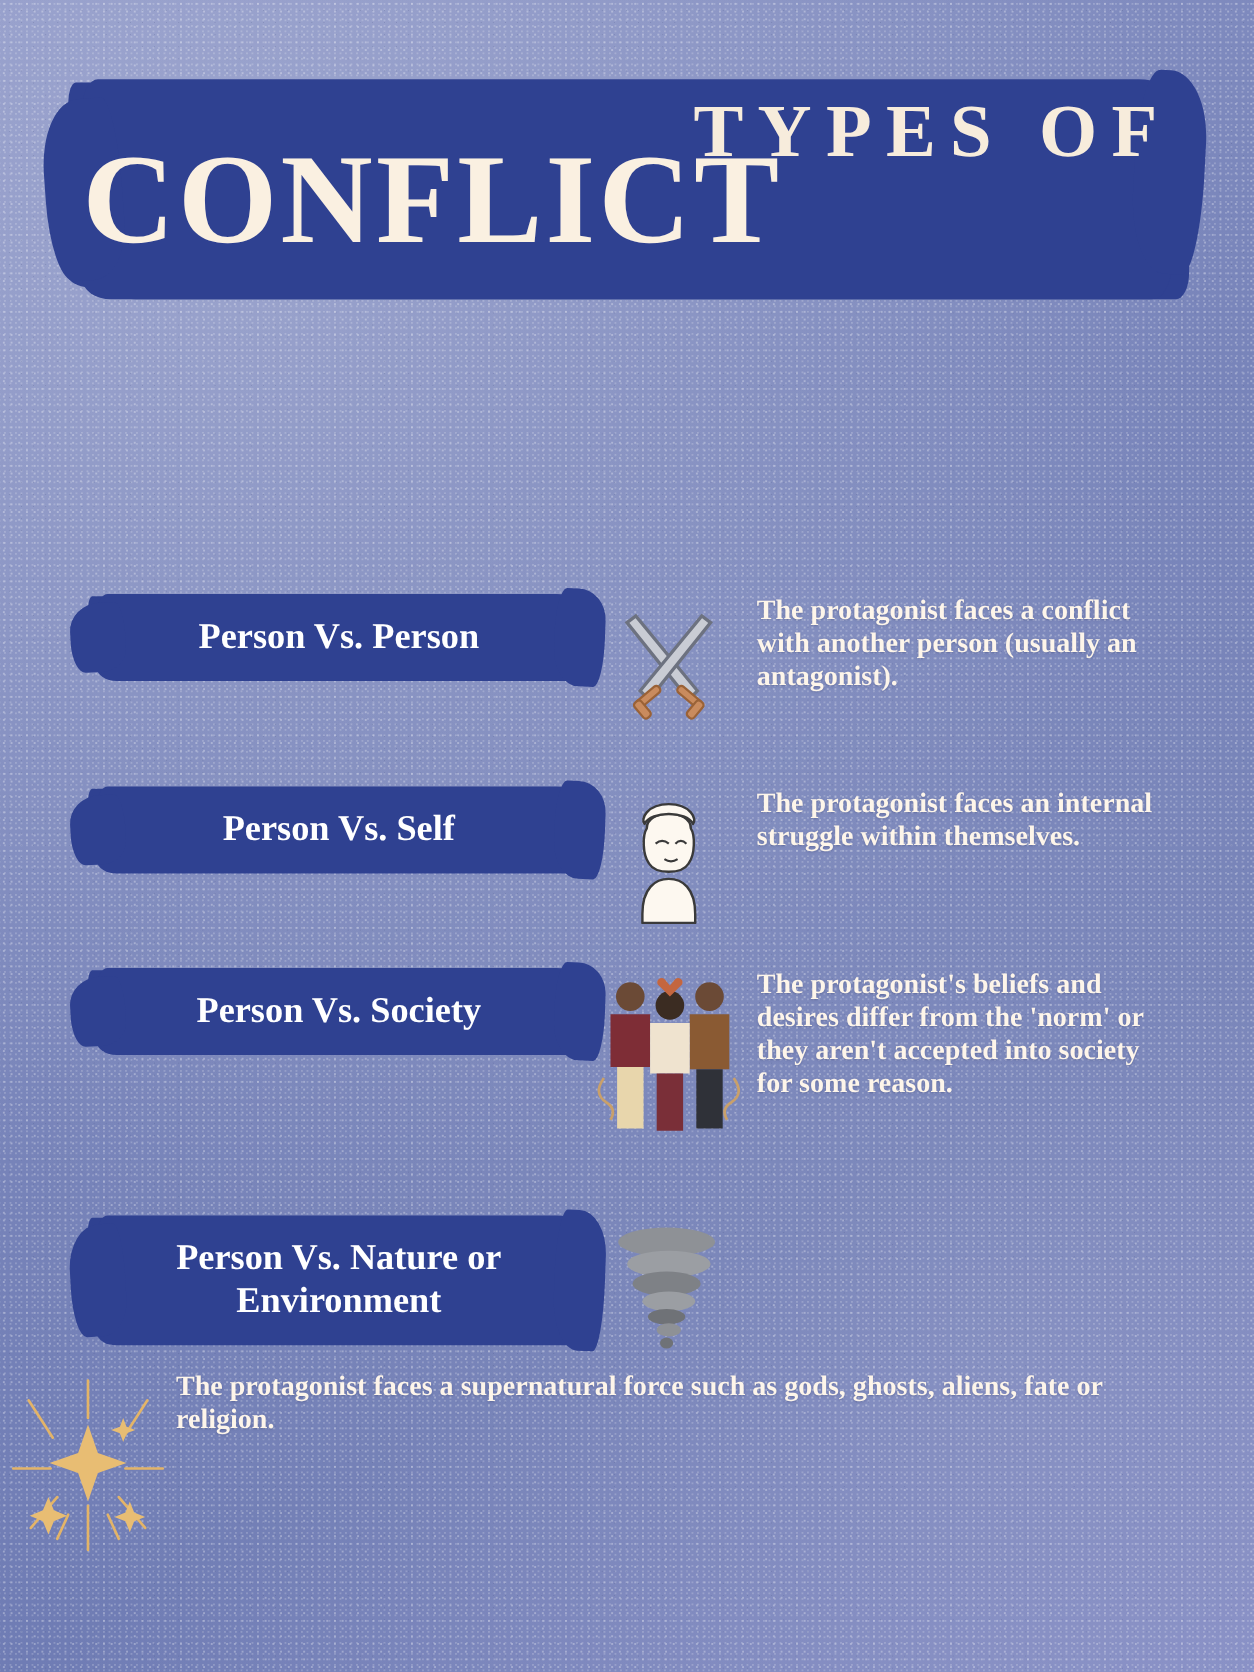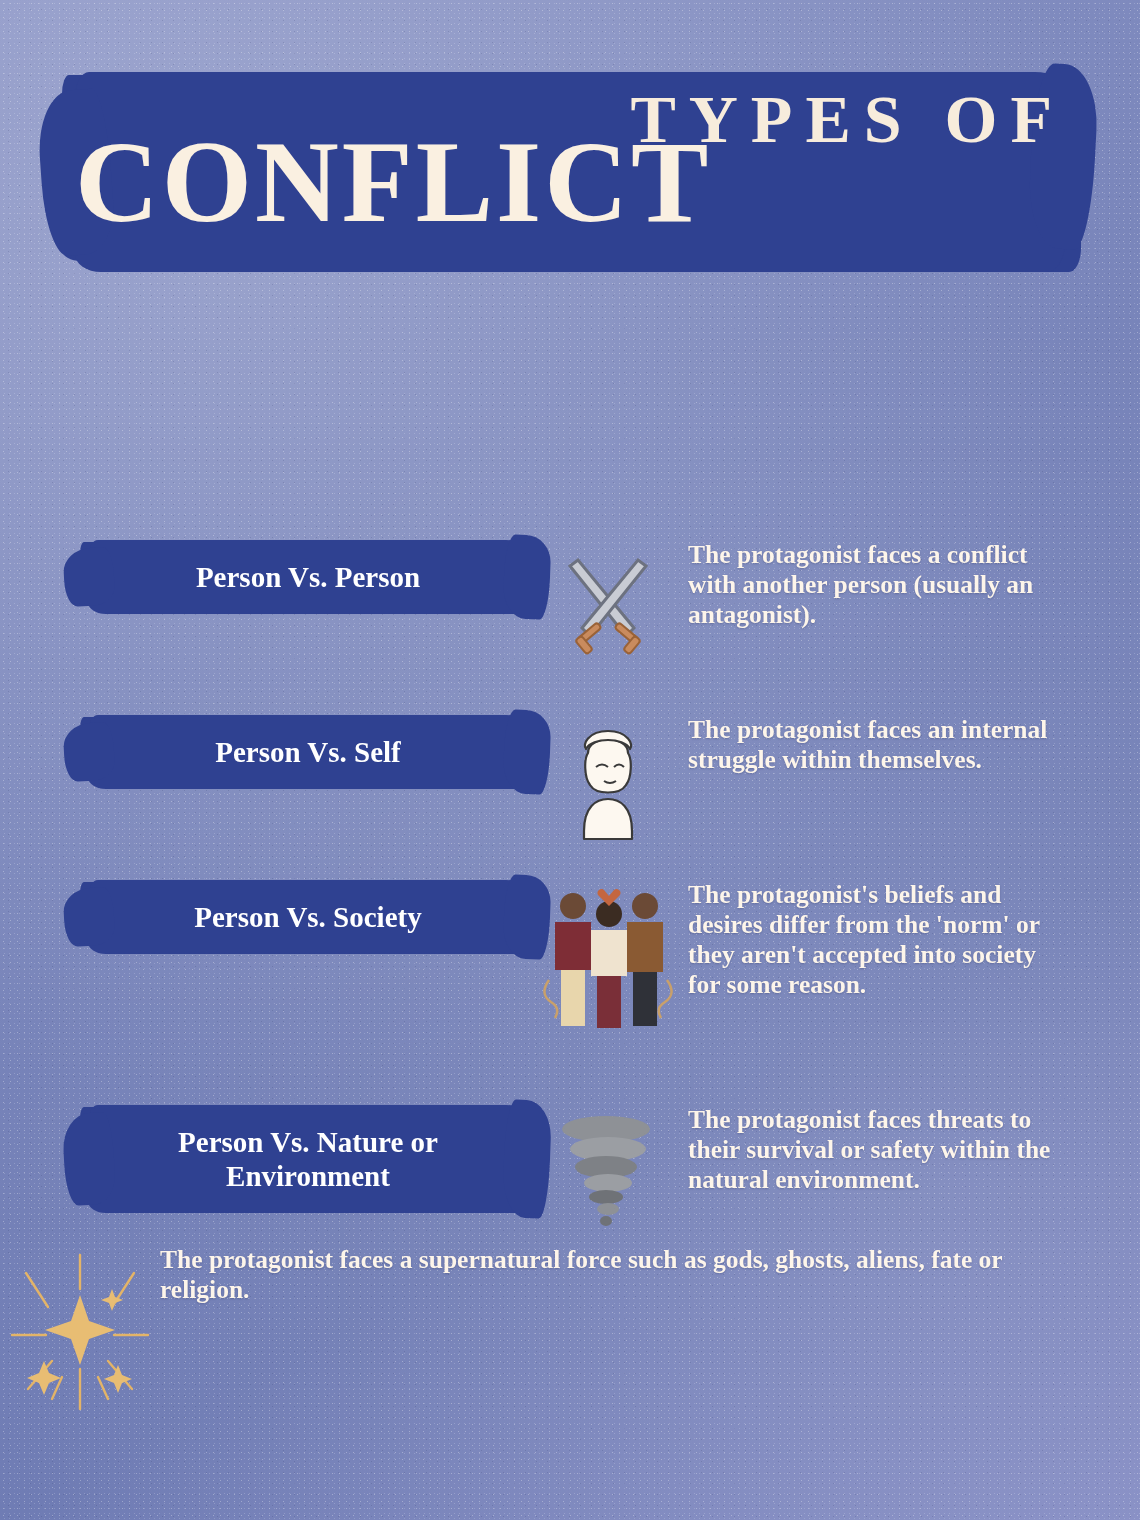--- a/index.html
+++ b/index.html
@@ -130,21 +130,21 @@
     width: 440px;
     margin-left: 88px;
     flex: 0 0 auto;
   }
   .label-brush {
     position: relative;
     background: #2f4191;
     color: #ffffff;
     font-weight: 700;
     text-align: center;
-    font-size: 29px;
+    font-size: 33px;
     line-height: 1.18;
     padding: 20px 12px;
     border-radius: 10px 22px 12px 18px / 18px 10px 22px 12px;
     box-shadow:
       16px 5px 0 -6px #2f4191,
       -14px -4px 0 -6px #2f4191;
   }
   .label-brush:before,
   .label-brush:after {
     content: "";
@@ -291,21 +291,20 @@
           <ellipse cx="68" cy="20" rx="44" ry="13"></ellipse>
           <ellipse cx="70" cy="40" rx="38" ry="12" fill="#9b9ea3"></ellipse>
           <ellipse cx="68" cy="58" rx="31" ry="11" fill="#7e8186"></ellipse>
           <ellipse cx="70" cy="74" rx="24" ry="9" fill="#9b9ea3"></ellipse>
           <ellipse cx="68" cy="88" rx="17" ry="7" fill="#6f7277"></ellipse>
           <ellipse cx="70" cy="100" rx="11" ry="6" fill="#8e9196"></ellipse>
           <ellipse cx="68" cy="112" rx="6" ry="5" fill="#6f7277"></ellipse>
         </g>
       </svg>
     </div>
-    <div class="desc">The protagonist faces threats to their survival or safety within the natural environment.</div>
   </div>
 
   <div class="row" style="top:1245px;">
     <div class="icon-cell">
       <svg width="160" height="175" viewBox="0 0 160 175" aria-hidden="true">
         <g stroke="#e3b468" stroke-width="2.4" fill="none" stroke-linecap="round">
           <path d="M80 6 v34"></path>
           <path d="M80 120 v40"></path>
           <path d="M26 24 l22 34"></path>
           <path d="M134 24 l-22 34"></path>

